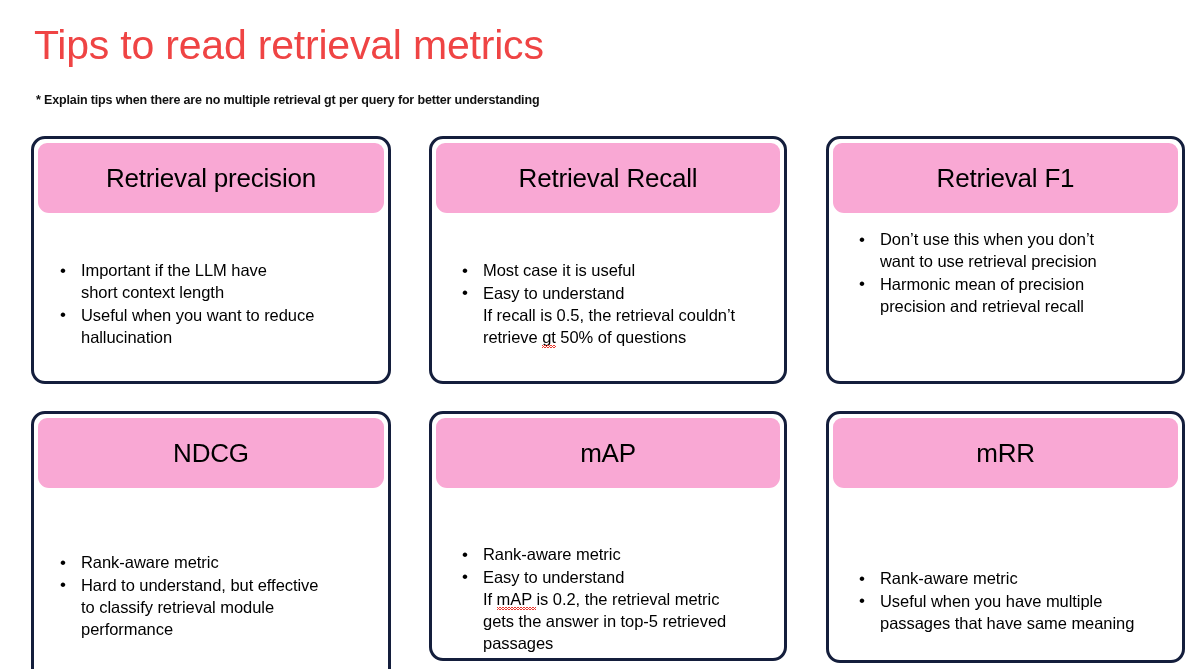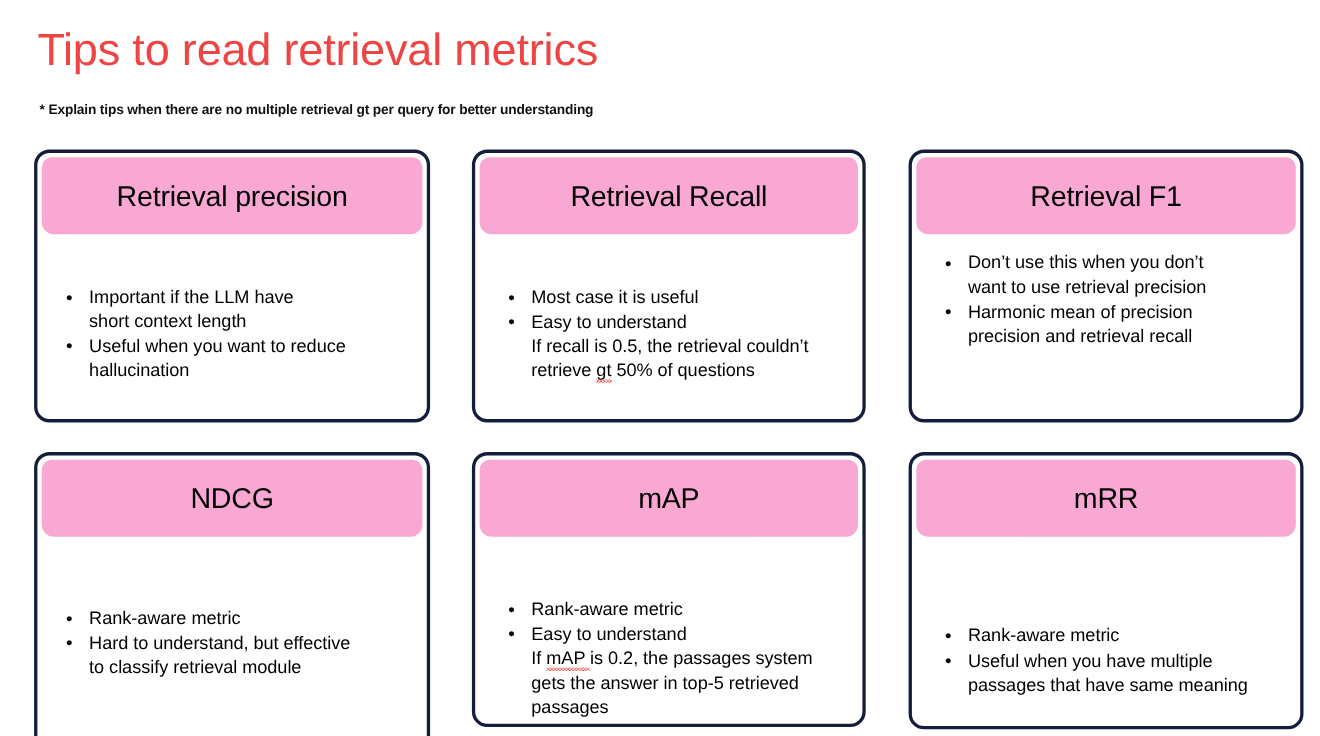--- a/index.html
+++ b/index.html
@@ -230,37 +230,38 @@
         <span class="card-title">NDCG</span>
       </div>
       <div class="card-body">
         <ul class="bullet-list">
           <li class="bullet-item">
             <span>Rank-aware metric</span>
           </li>
           <li class="bullet-item">
             <span>Hard to understand, but effective</span>
             <span class="cont">to classify retrieval module</span>
+            <span class="cont">performance</span>
           </li>
         </ul>
       </div>
     </div>
 
     <div class="metric-card" id="card-map">
       <div class="card-header">
         <span class="card-title">mAP</span>
       </div>
       <div class="card-body">
         <ul class="bullet-list">
           <li class="bullet-item">
             <span>Rank-aware metric</span>
           </li>
           <li class="bullet-item">
             <span>Easy to understand</span>
-            <span class="cont"><span>If </span><span class="misspelled">mAP </span><span>is 0.2, the passages system</span></span>
+            <span class="cont"><span>If </span><span class="misspelled">mAP </span><span>is 0.2, the retrieval metric</span></span>
             <span class="cont">gets the answer in top-5 retrieved</span>
             <span class="cont">passages</span>
           </li>
         </ul>
       </div>
     </div>
 
     <div class="metric-card" id="card-mrr">
       <div class="card-header">
         <span class="card-title">mRR</span>

